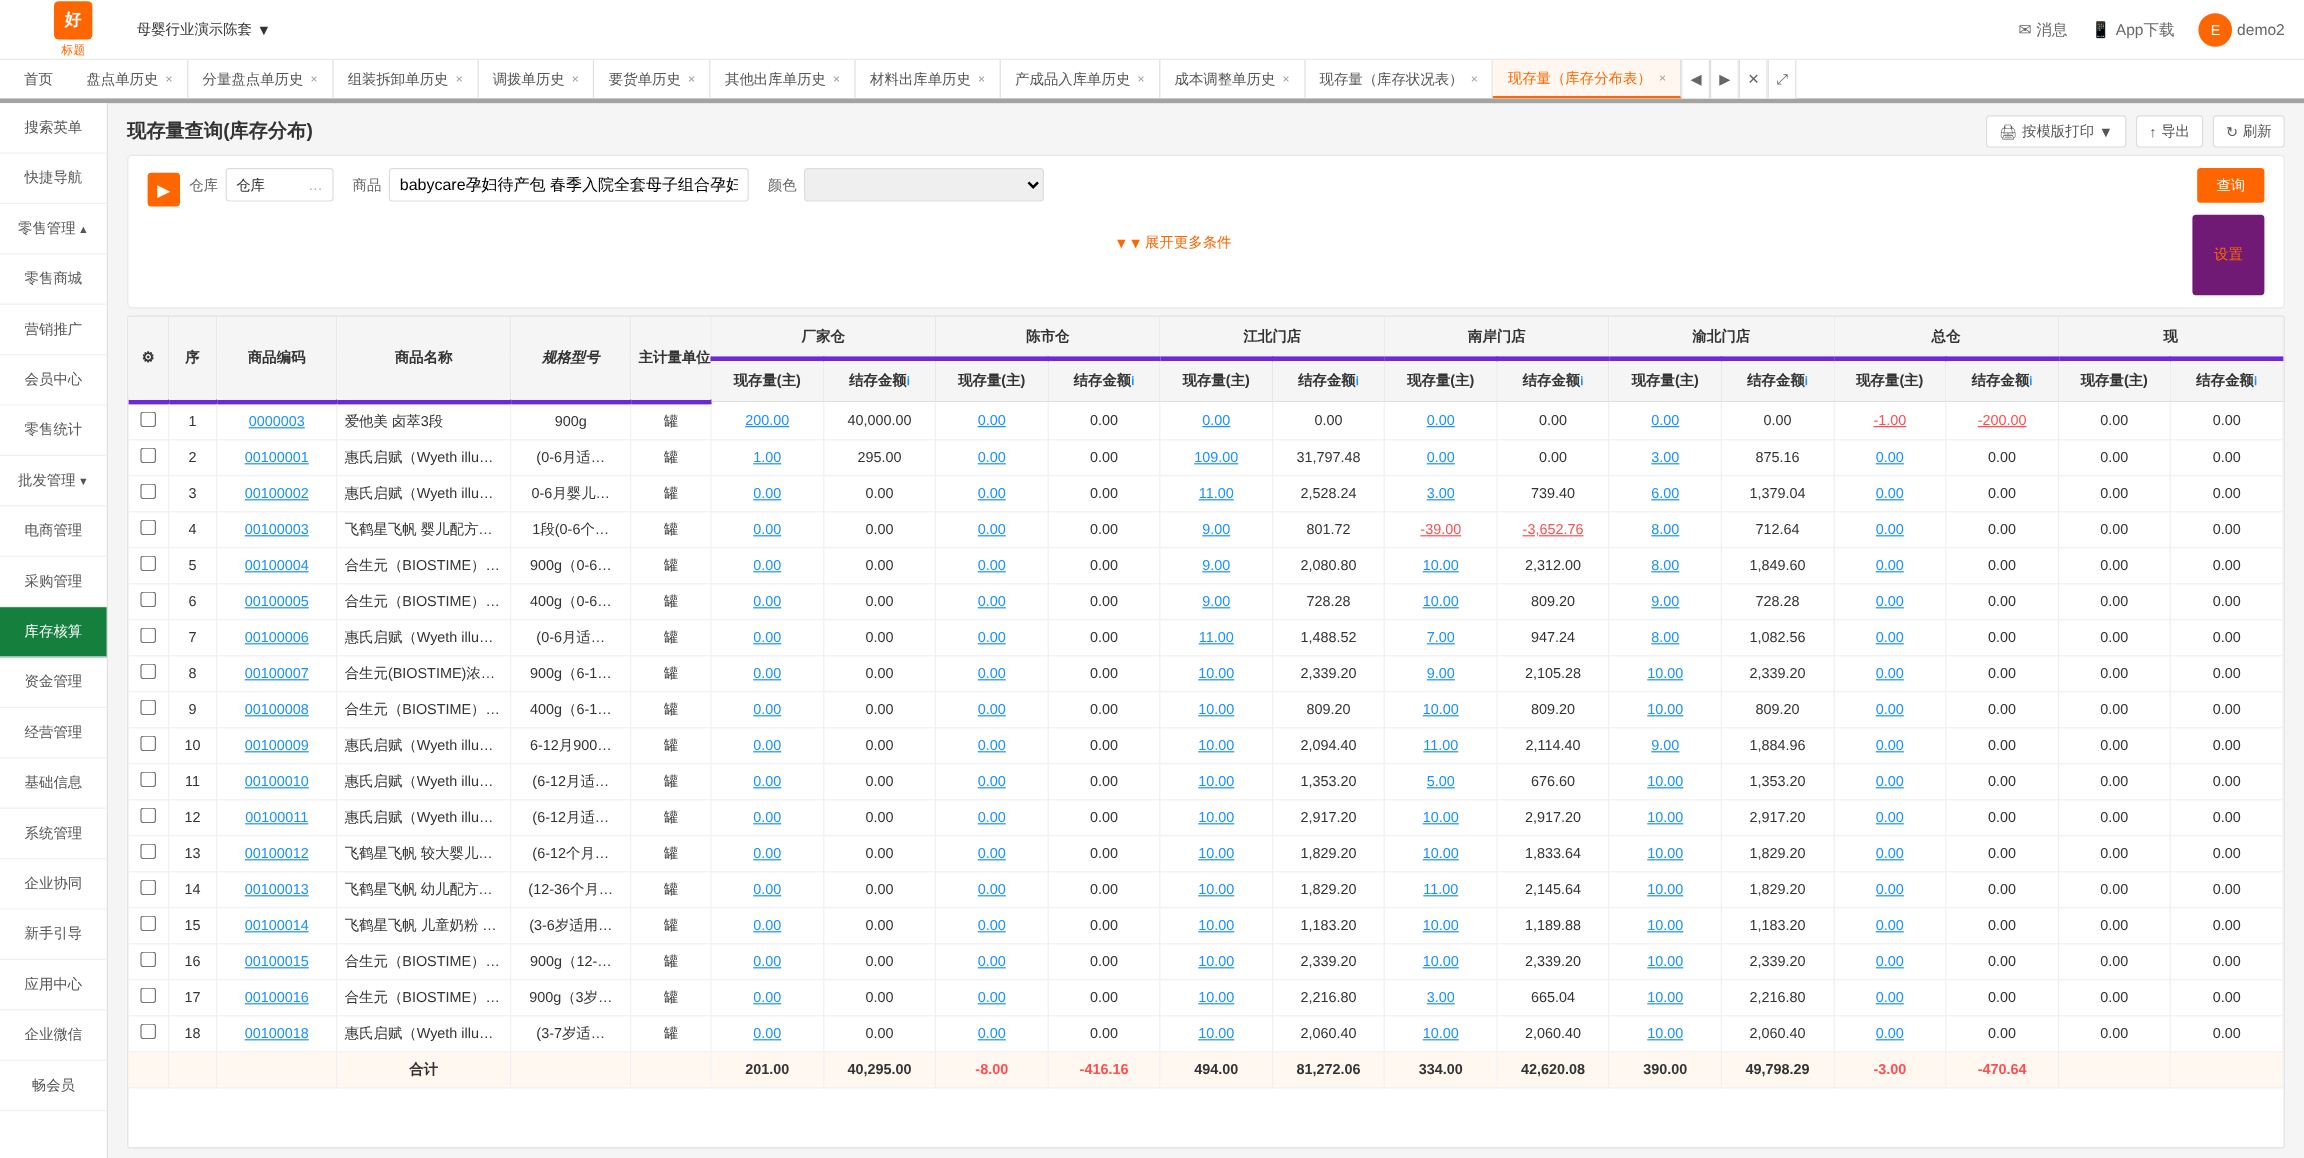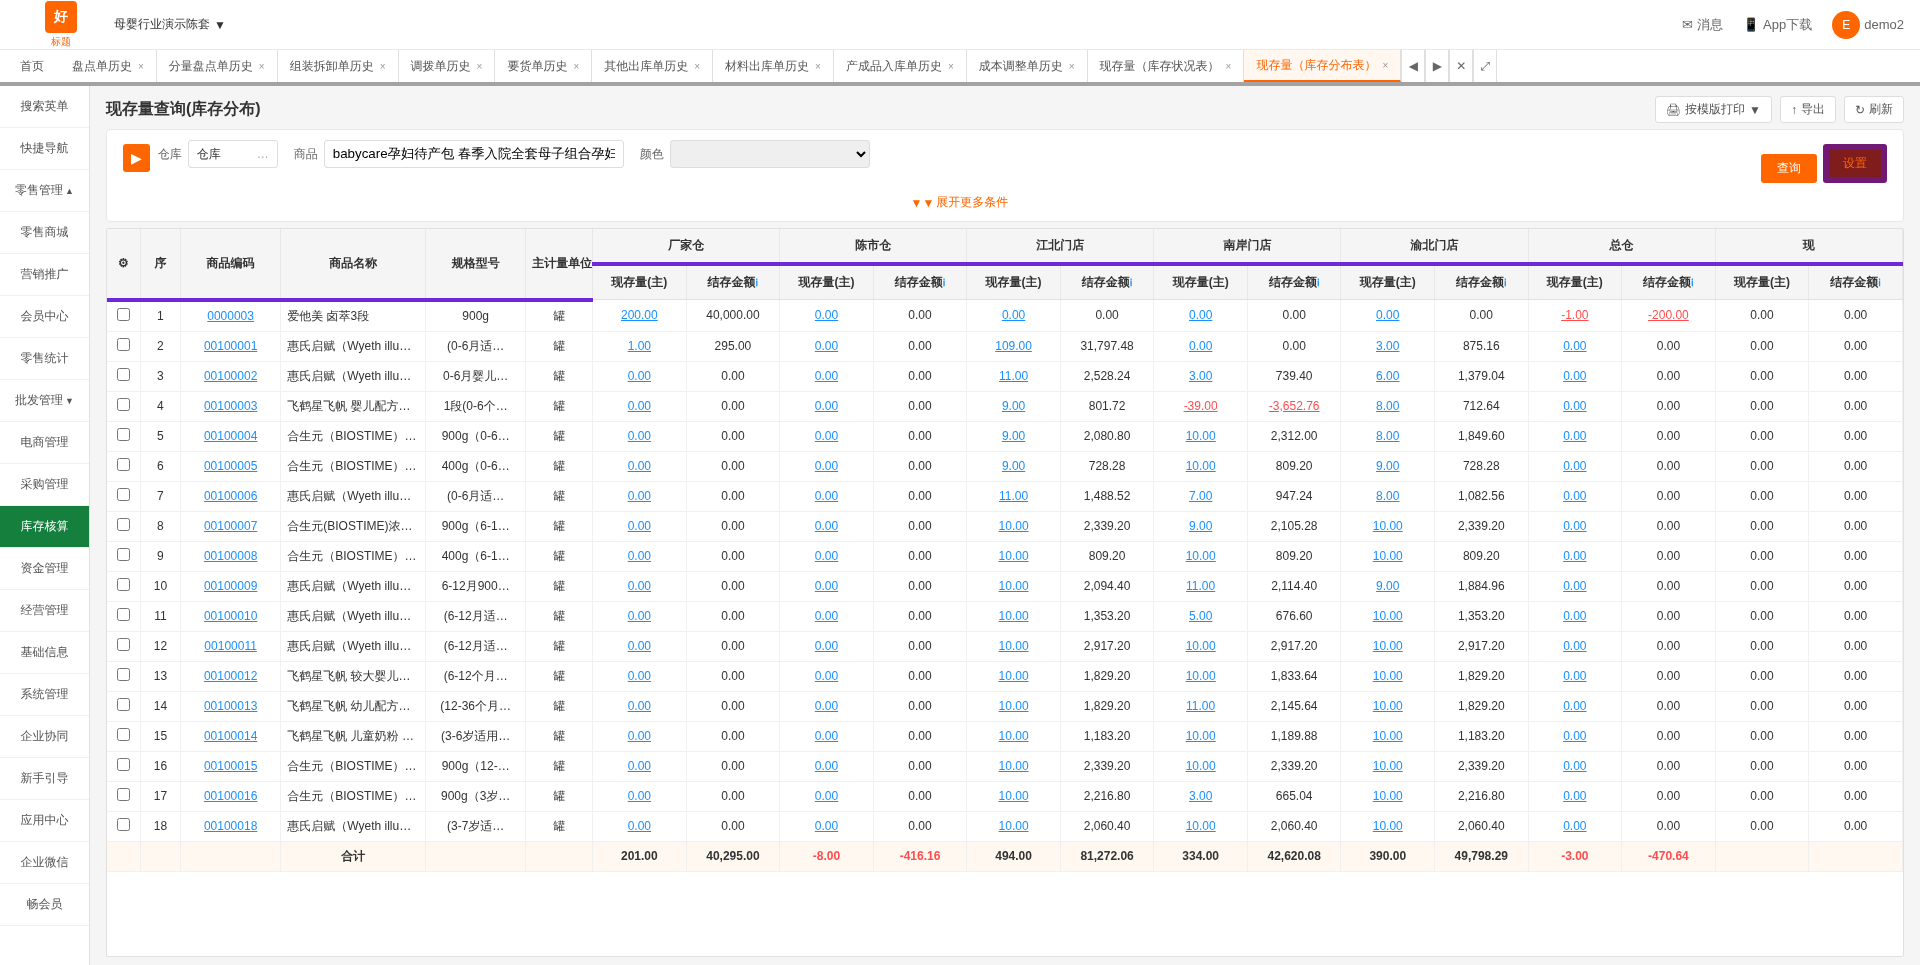--- a/index.html
+++ b/index.html
@@ -33,50 +33,50 @@
     
     
     .content { flex: 1; overflow: hidden; display: flex; flex-direction: column; }
     
     
     .page-header { padding: 10px 16px 0; display: flex; align-items: center; justify-content: space-between; }
     .page-title { font-size: 16px; font-weight: bold; color: #333; }
     .page-actions { display: flex; align-items: center; gap: 8px; }
     .action-btn { display: flex; align-items: center; gap: 4px; padding: 4px 10px; border: 1px solid #ddd; background: #fff; color: #555; border-radius: 3px; cursor: pointer; font-size: 12px; }
     .btn-query { background: #ff6600; color: #fff; border: none; padding: 6px 16px; border-radius: 3px; cursor: pointer; font-size: 12px; }
-    .btn-setting { background: #7f1d1d; color: #ff6600; border: 6px solid #701a75; padding: 5px 14px; border-radius: 3px; cursor: pointer; font-size: 12px; margin-top: 4px; }
+    .btn-setting { background: #701a75; color: #ff6600; border: 4px solid #701a75; padding: 21px 14px; border-radius: 3px; cursor: pointer; font-size: 12px; margin-top: 4px; }
     
     
     .table-wrapper { flex: 1; overflow: auto; margin: 0 16px 8px; background: #fff; border: 1px solid #e0e0e0; border-radius: 2px; }
     table { width: 100%; border-collapse: collapse; font-size: 12px; table-layout: fixed; }
     thead tr th { background: #f5f5f5; padding: 8px 6px; text-align: center; border-bottom: 1px solid #e0e0e0; border-right: 1px solid #e8e8e8; font-weight: bold; white-space: nowrap; position: sticky; top: 0; z-index: 2; }
     thead tr:first-child th { border-bottom: 4px solid #6d28d9; }
     tbody tr td { padding: 6px 6px; text-align: center; border-bottom: 1px solid #f0f0f0; border-right: 1px solid #f0f0f0; overflow: hidden; text-overflow: ellipsis; white-space: nowrap; }
     tbody tr.summary-row td { background: #fff8f0; font-weight: bold; }
     .num-link { color: #1890ff; text-decoration: underline; cursor: pointer; }
     .num-negative { color: #ff4d4f; text-decoration: underline; }
     .col-settings { width: 30px; }
     .col-no { width: 36px; }
     .col-code { width: 90px; }
     .col-name { width: 130px; }
-    .col-spec { width: 90px; }
+    .col-spec { width: 90px; font-style: italic; }
     .col-unit { width: 60px; }
     
     
     ::-webkit-scrollbar { width: 6px; height: 6px; }
     ::-webkit-scrollbar-track { background: #f1f1f1; }
     ::-webkit-scrollbar-thumb { background: #ccc; border-radius: 3px; }
     
     .orange-arrow { color: #fff; background: #ff6600; padding: 6px 8px; border-radius: 3px; cursor: pointer; display: inline-block; font-size: 14px; margin: 4px 8px 4px 0; }
     
     .th-info { font-size: 10px; color: #1890ff; cursor: pointer; }
     
     .filter-section { display: flex; align-items: flex-start; background: #fff; padding: 10px 16px; margin: 6px 16px; border: 1px solid #e8e8e8; border-radius: 4px; position: relative; }
     .filter-left { display: flex; align-items: center; gap: 16px; flex: 1; flex-wrap: wrap; }
-    .filter-right { display: flex; gap: 6px; align-items: flex-end; min-width: 90px; }
+    .filter-right { display: flex; flex-direction: column; gap: 6px; align-items: flex-end; min-width: 90px; }
     .filter-field { display: flex; align-items: center; gap: 6px; }
     .filter-field label { color: #666; white-space: nowrap; }
     .warehouse-select { display: flex; align-items: center; gap: 4px; border: 1px solid #ddd; border-radius: 3px; padding: 3px 8px; min-width: 90px; height: 28px; background: #fff; cursor: pointer; }
     .product-input { flex: 1; border: 1px solid #ddd; border-radius: 3px; padding: 3px 8px; height: 28px; min-width: 300px; }
     .color-select { border: 1px solid #ddd; border-radius: 3px; padding: 3px 8px; height: 28px; min-width: 200px; }
     .expand-more { color: #ff6600; cursor: pointer; display: flex; align-items: center; gap: 2px; font-size: 12px; margin-top: 4px; }
   </style>
 </head>
 <body>
 

